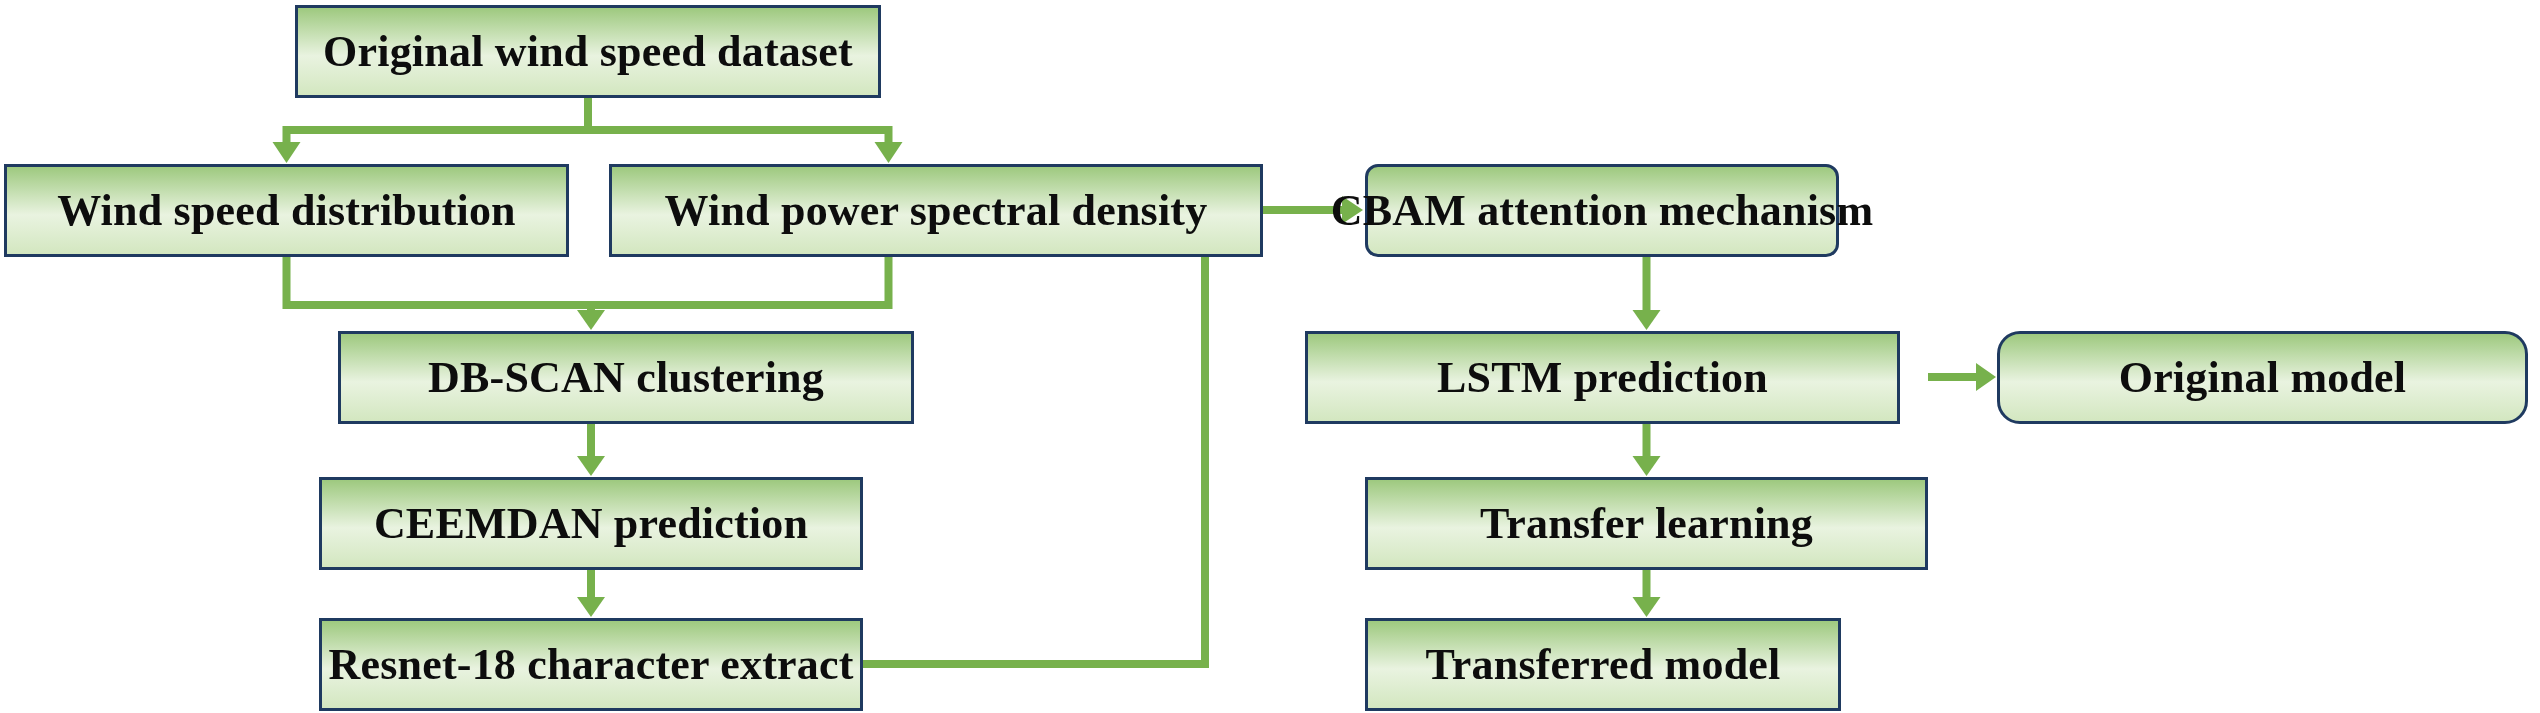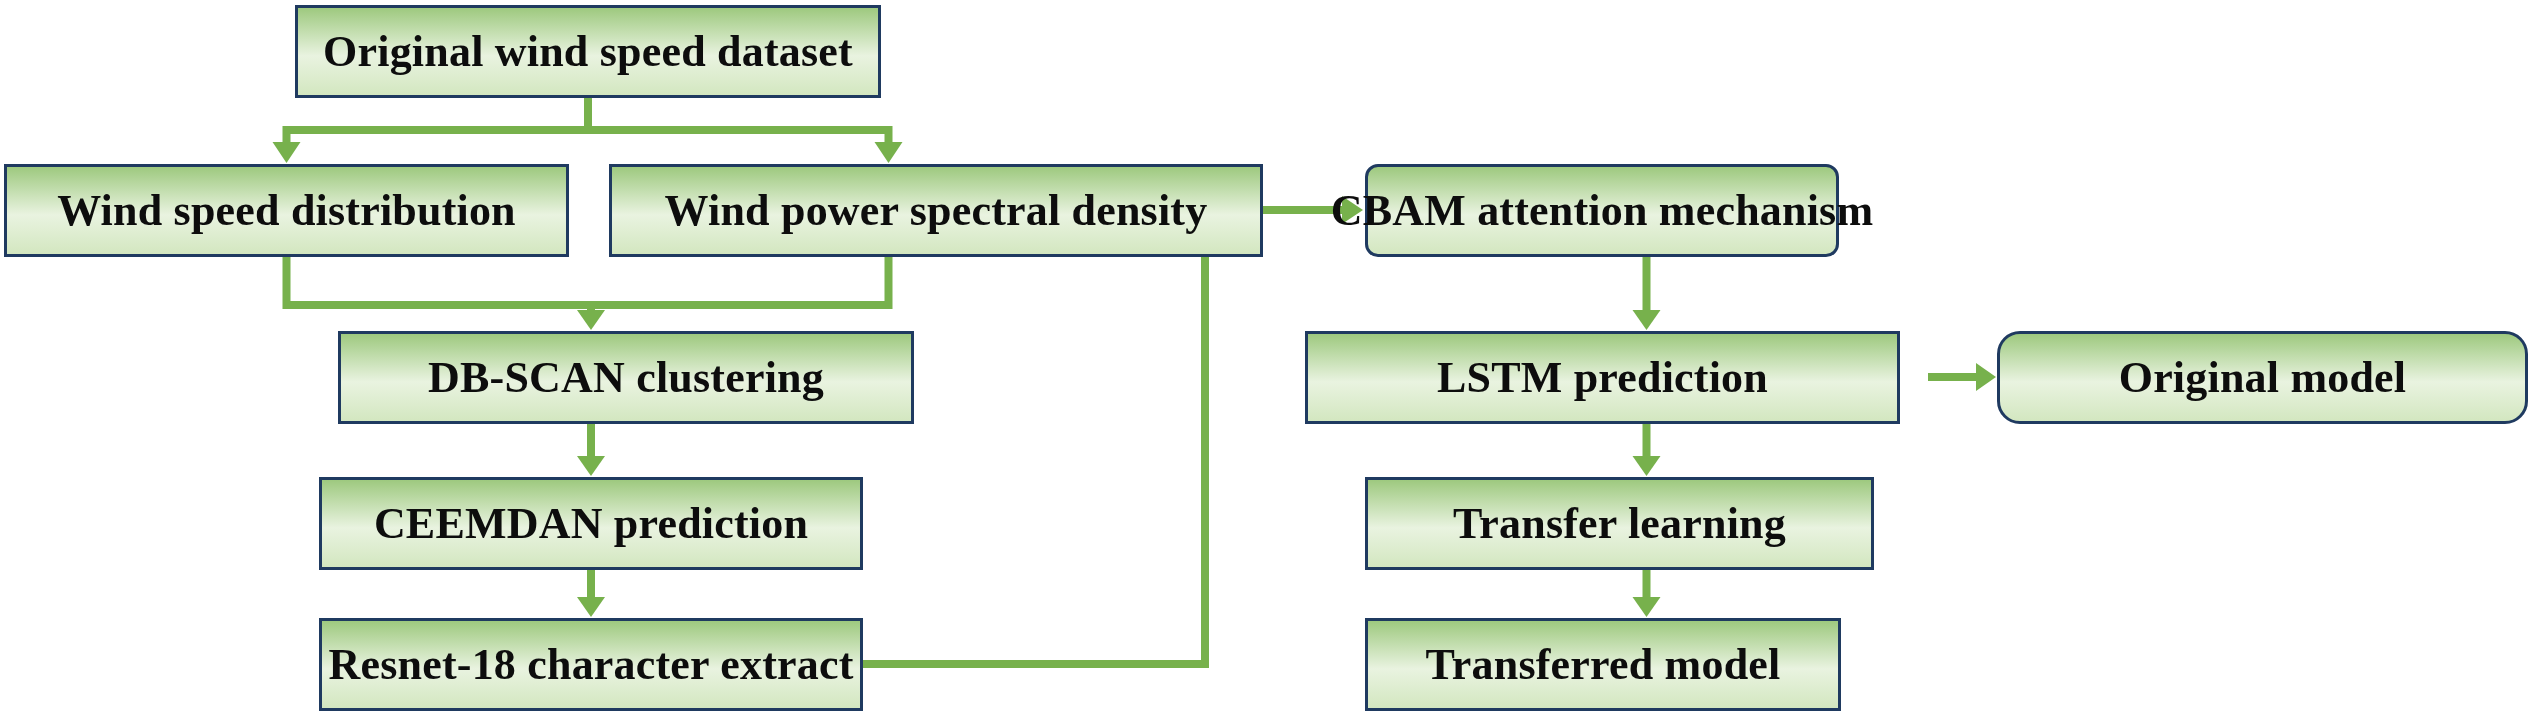--- a/index.html
+++ b/index.html
@@ -35,21 +35,21 @@
   }
   .n-a {left:295px; top:5px;   width:586px;}
   .n-b1{left:4px;   top:164px; width:565px;}
   .n-b2{left:609px; top:164px; width:654px;}
   .n-c1{left:319px; top:331px; width:576px;margin-left:19px;}
   .n-d1{left:319px; top:477px; width:544px;}
   .n-e1{left:319px; top:618px; width:544px;}
   .n-b3{left:1365px;top:164px; width:474px;border-radius:13px;}
   .n-c2{left:1305px;top:331px; width:595px;}
   .n-c3{left:1997px;top:331px; width:531px;border-radius:23px;}
-  .n-d2{left:1365px;top:477px; width:509px;}
+  .n-d2{left:1365px;top:477px; width:563px;}
   .n-e2{left:1365px;top:618px; width:476px;}
 </style>
 </head>
 <body>
 
 <div id="canvas">
 
   <svg id="connectors" viewBox="0 0 2540 713" xmlns="http://www.w3.org/2000/svg" aria-hidden="true">
 
     <path d="M588 97 V134"></path>

